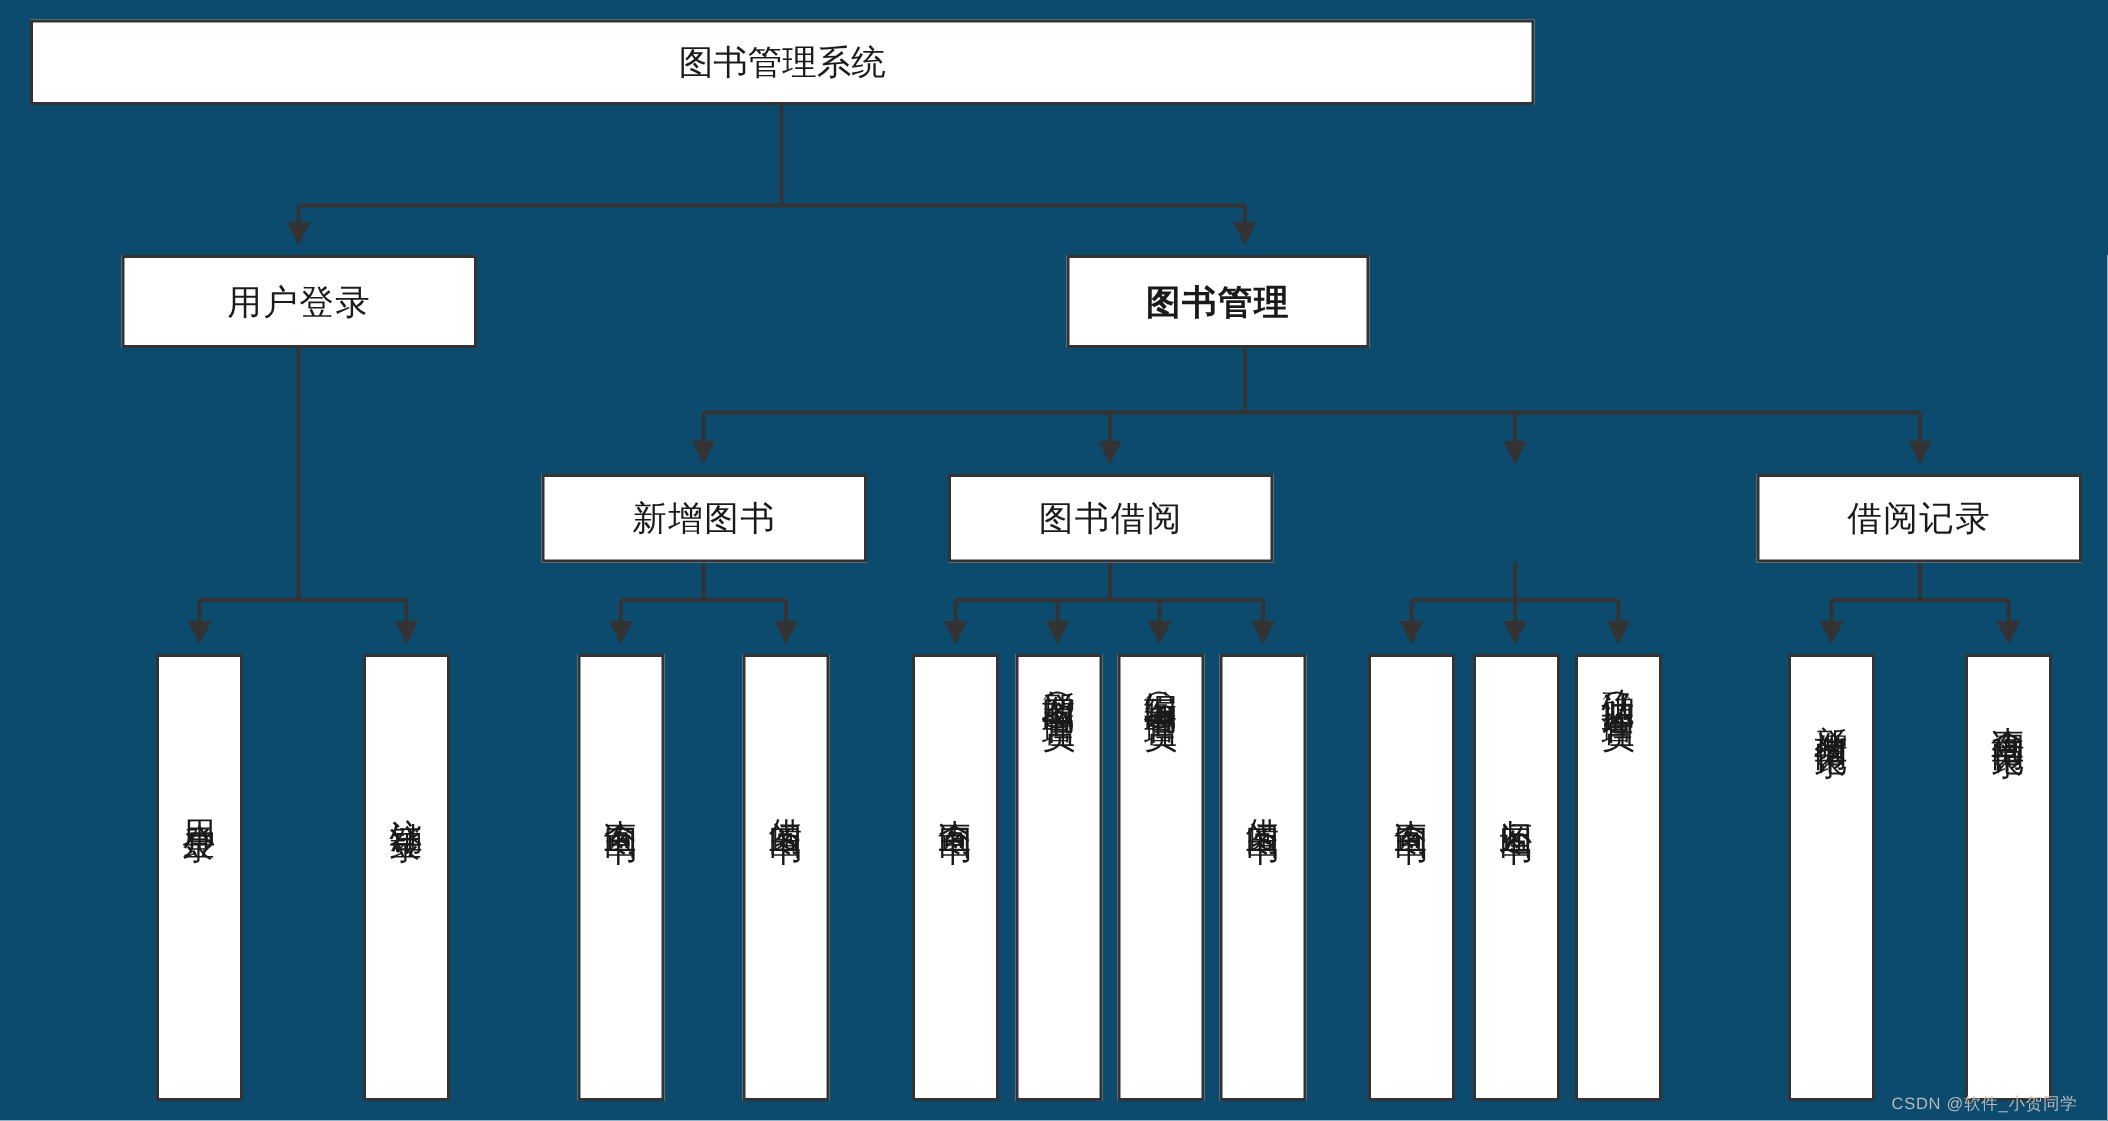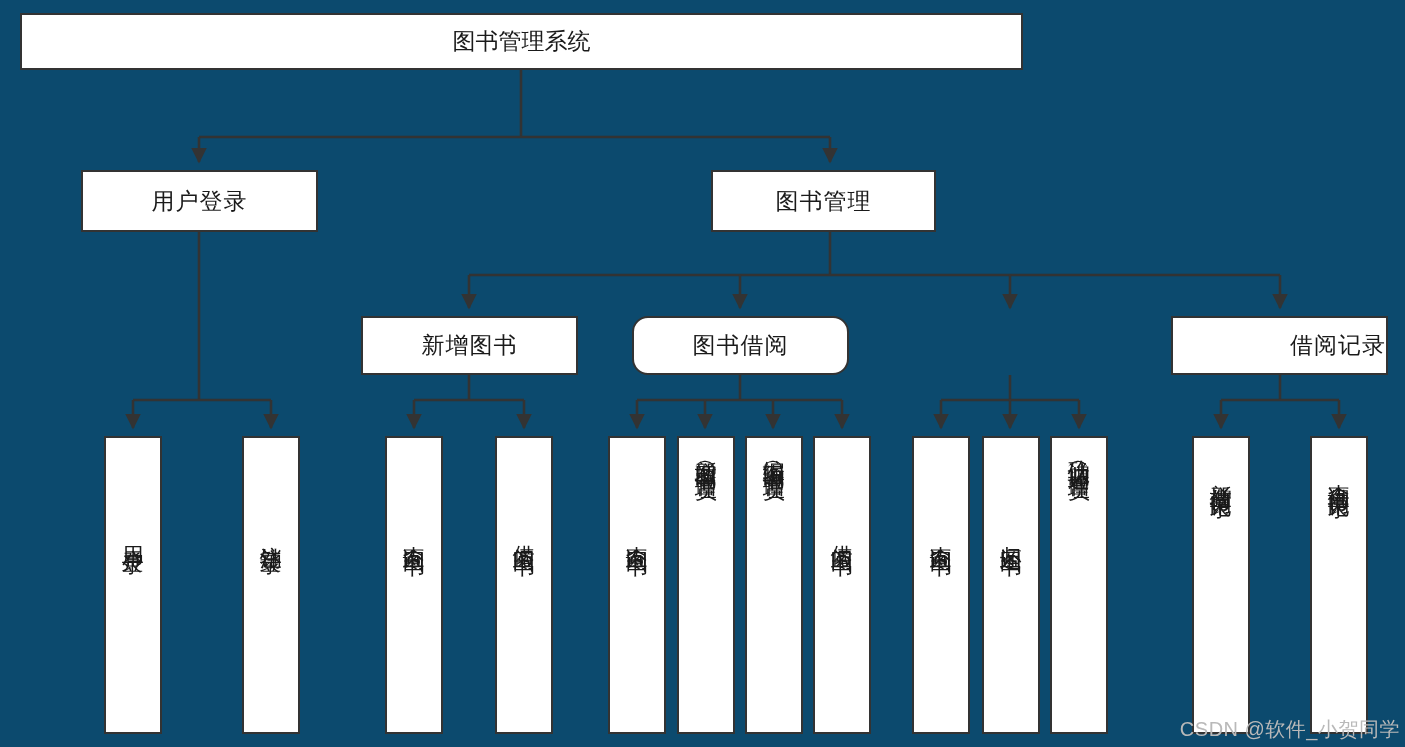--- a/index.html
+++ b/index.html
@@ -55,23 +55,23 @@
     line-height: 1.06;
     letter-spacing: 3px;
     white-space: nowrap;
     display: block;
   }
   .node.leaf.mid .vtext {
     margin-top: 86px;
   }
   .watermark {
     position: absolute;
-    right: 5px;
+    right: 20px;
     bottom: 4px;
-    font-size: 20px;
+    font-size: 11px;
     color: #b9b9b9;
     white-space: nowrap;
     letter-spacing: 0.5px;
   }
 </style>
 </head>
 <body>
 
 <div id="canvas">
 
@@ -125,31 +125,31 @@
     </g>
   </svg>
 
   <div class="node root" style="left:20px; top:13px; width:1003px; height:57px;">
     <span>图书管理系统</span>
   </div>
 
   <div class="node h" style="left:81px; top:170px; width:237px; height:62px;">
     <span>用户登录</span>
   </div>
-  <div class="node h" style="left:711px; top:170px; width:225px; height:62px;">
+  <div class="node h" style="left:711px; top:170px; width:202px; height:62px;font-weight:bold;">
     <span>图书管理</span>
   </div>
 
   <div class="node h" style="left:361px; top:316px; width:217px; height:59px;">
     <span>新增图书</span>
   </div>
-  <div class="node h" style="left:632px; top:316px; width:217px; height:59px;border-radius:16px;">
+  <div class="node h" style="left:632px; top:316px; width:217px; height:59px;">
     <span>图书借阅</span>
   </div>
-  <div class="node h" style="left:1171px; top:316px; width:217px; height:59px;justify-content:flex-end;">
+  <div class="node h" style="left:1171px; top:316px; width:217px; height:59px;">
     <span>借阅记录</span>
   </div>
 
   <div class="node leaf mid" style="left:104px; top:436px; width:58px; height:298px;">
     <span class="vtext">用户登录</span>
   </div>
   <div class="node leaf mid" style="left:242px; top:436px; width:58px; height:298px;">
     <span class="vtext">注销登录</span>
   </div>
 

